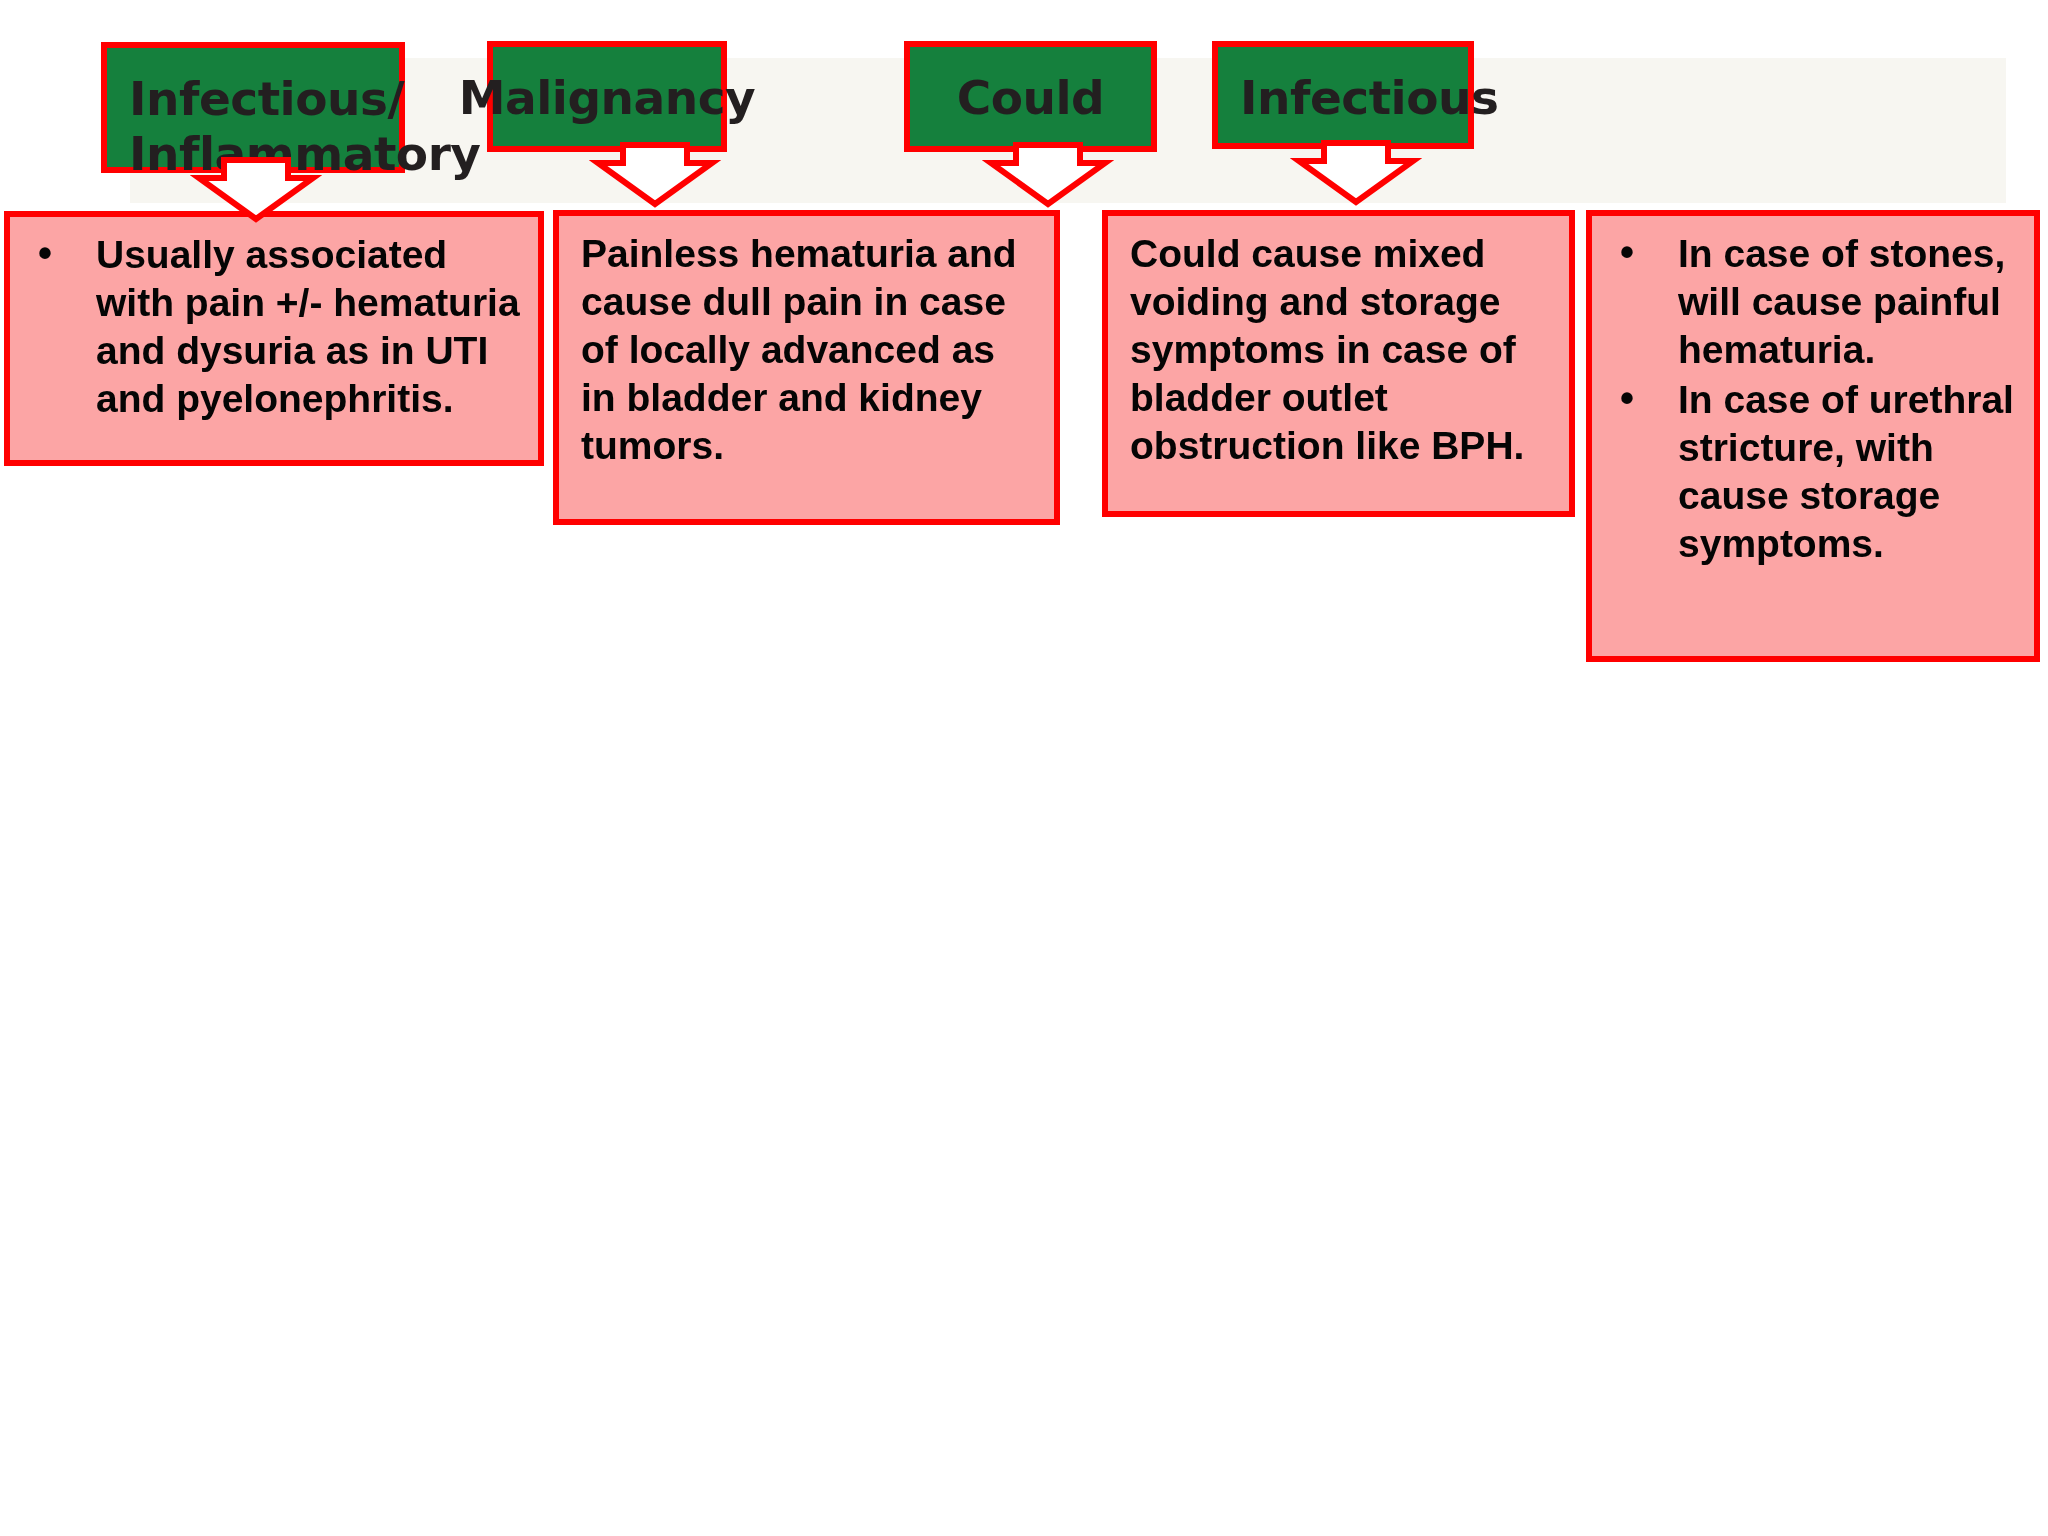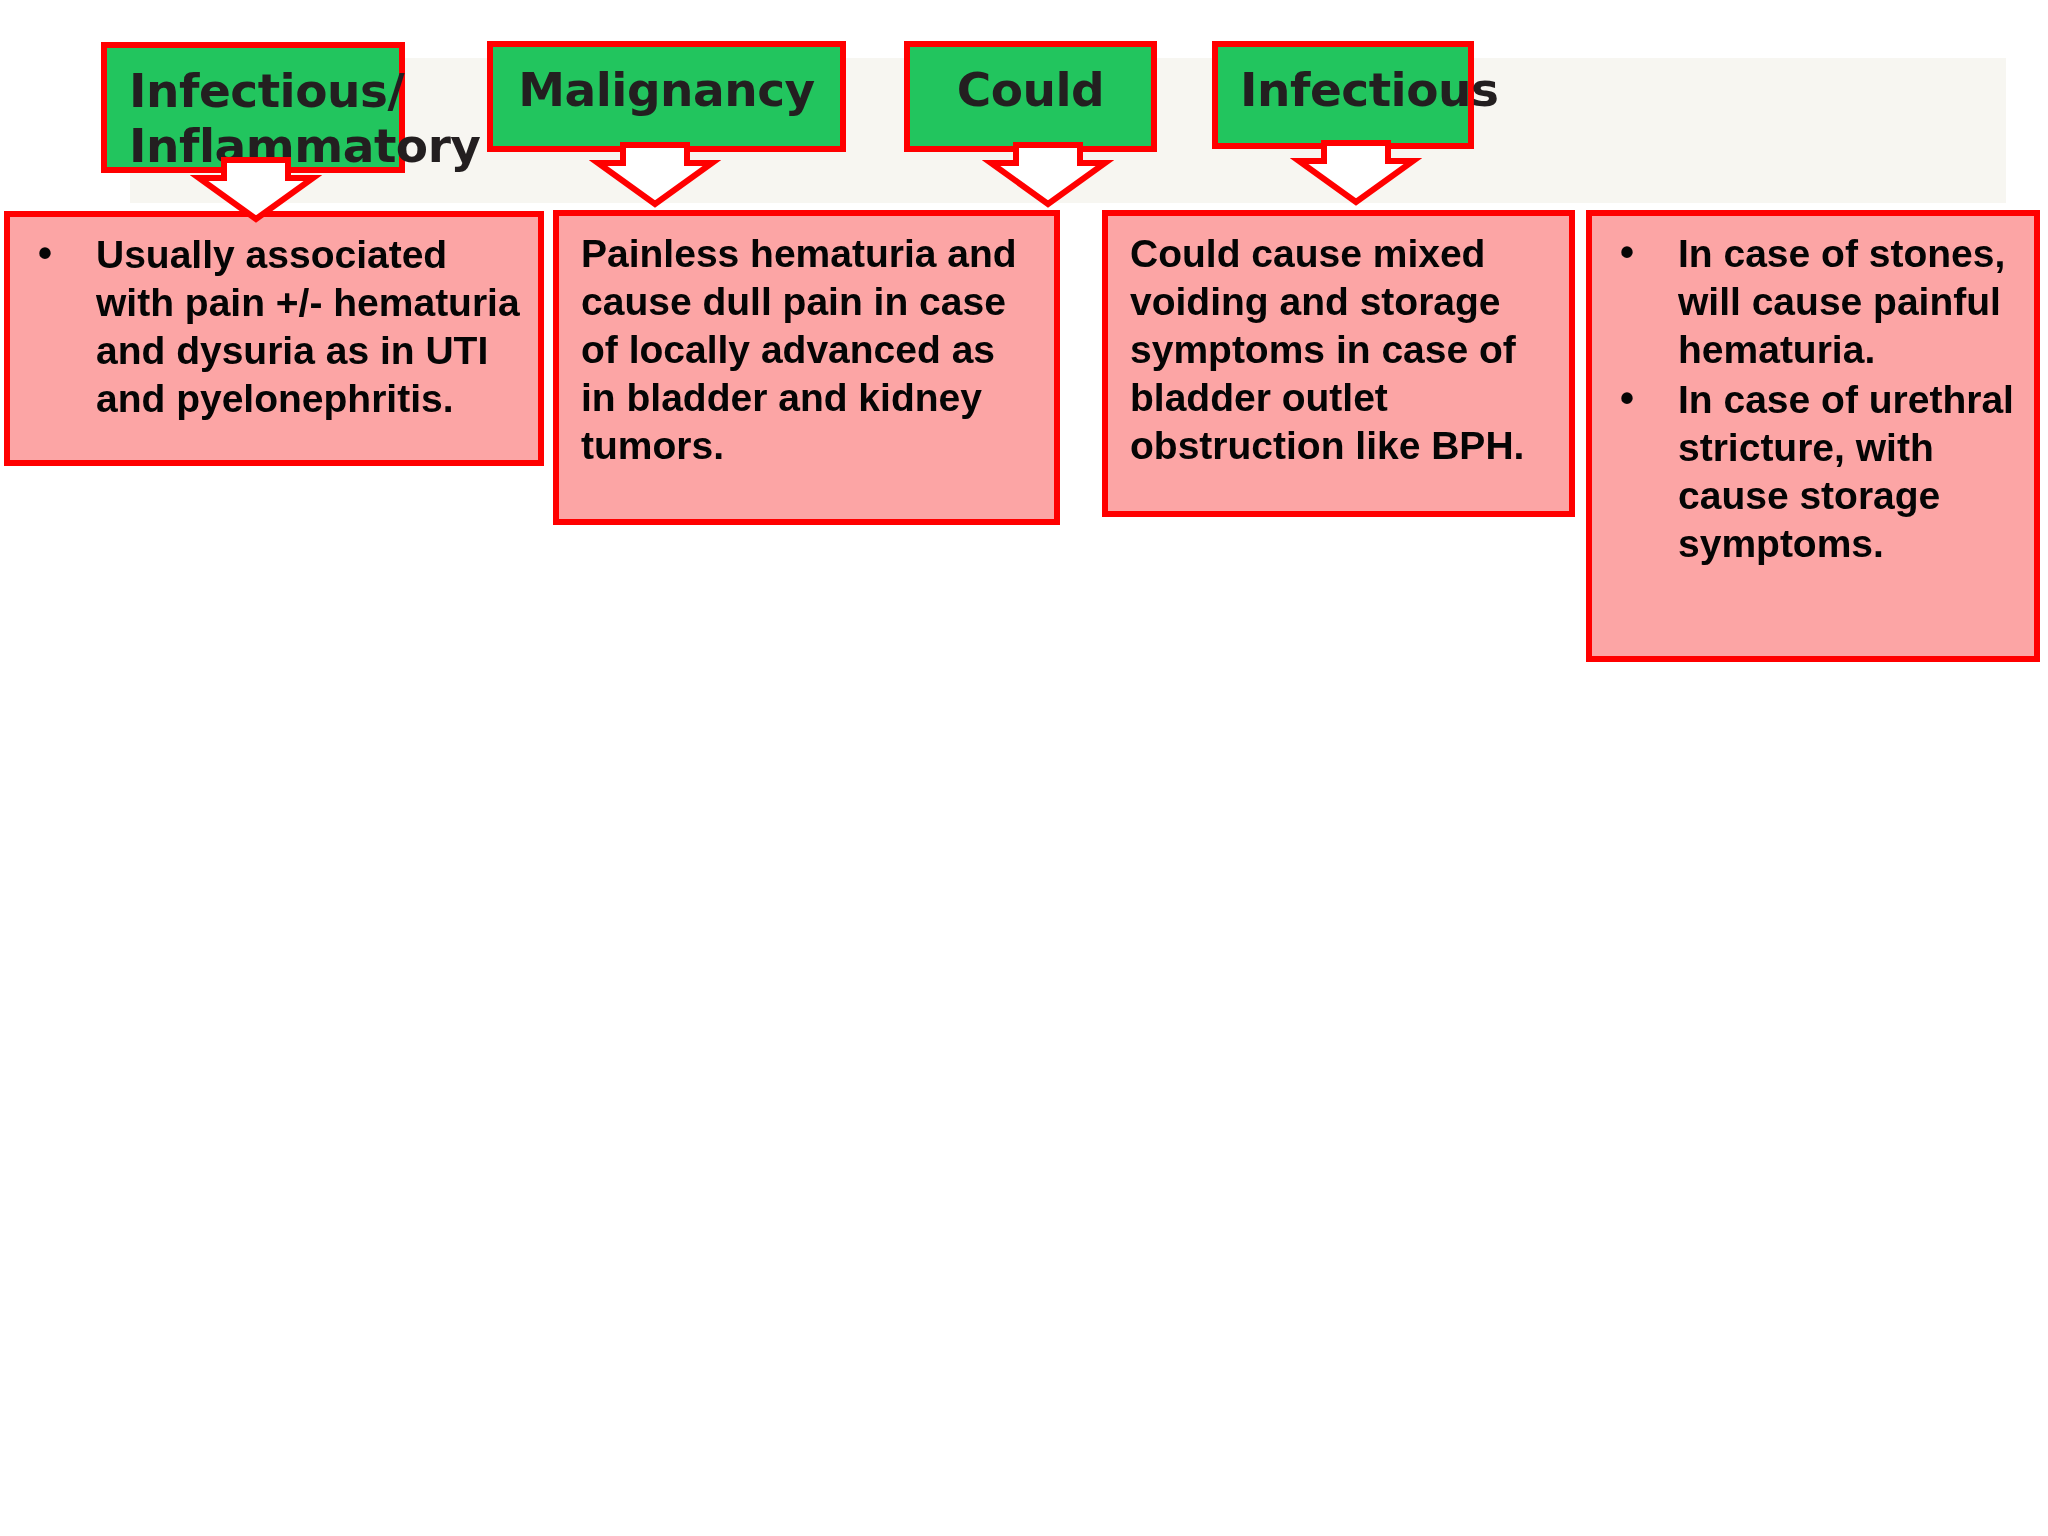--- a/index.html
+++ b/index.html
@@ -30,46 +30,46 @@
     height: 145px;
     background: #f7f6f1;
     z-index: 0;
   }
 
   
   .cat-box {
     position: absolute;
     box-sizing: border-box;
     border: 6px solid #ff0000;
-    background: #22c55e;
+    background: #15803d;
     z-index: 3;
     display: flex;
     align-items: flex-start;
     justify-content: center;
-    padding-top: 16px;
+    padding-top: 24px;
   }
   .cat-label {
     font-family: "DejaVu Sans", sans-serif;
     font-weight: bold;
     font-size: 47px;
     line-height: 1.16;
     color: #231f20;
     letter-spacing: -0.5px;
     text-align: center;
     white-space: pre-line;
   }
   .cat-label.left-align {
     text-align: left;
     width: 100%;
     padding-left: 22px;
     box-sizing: border-box;
   }
 
   #cat-infectious { left: 101px;  top: 42px;  width: 304px; height: 131px; }
-  #cat-malignancy { left: 487px;  top: 41px;  width: 359px; height: 111px; }
+  #cat-malignancy { left: 487px;  top: 41px;  width: 240px; height: 111px; }
   #cat-benign     { left: 904px;  top: 41px;  width: 253px; height: 111px; }
   #cat-structural { left: 1212px; top: 41px;  width: 262px; height: 108px; }
 
   
   .arrow {
     position: absolute;
     z-index: 4;
     overflow: visible;
   }
   .arrow svg { display: block; overflow: visible; }

